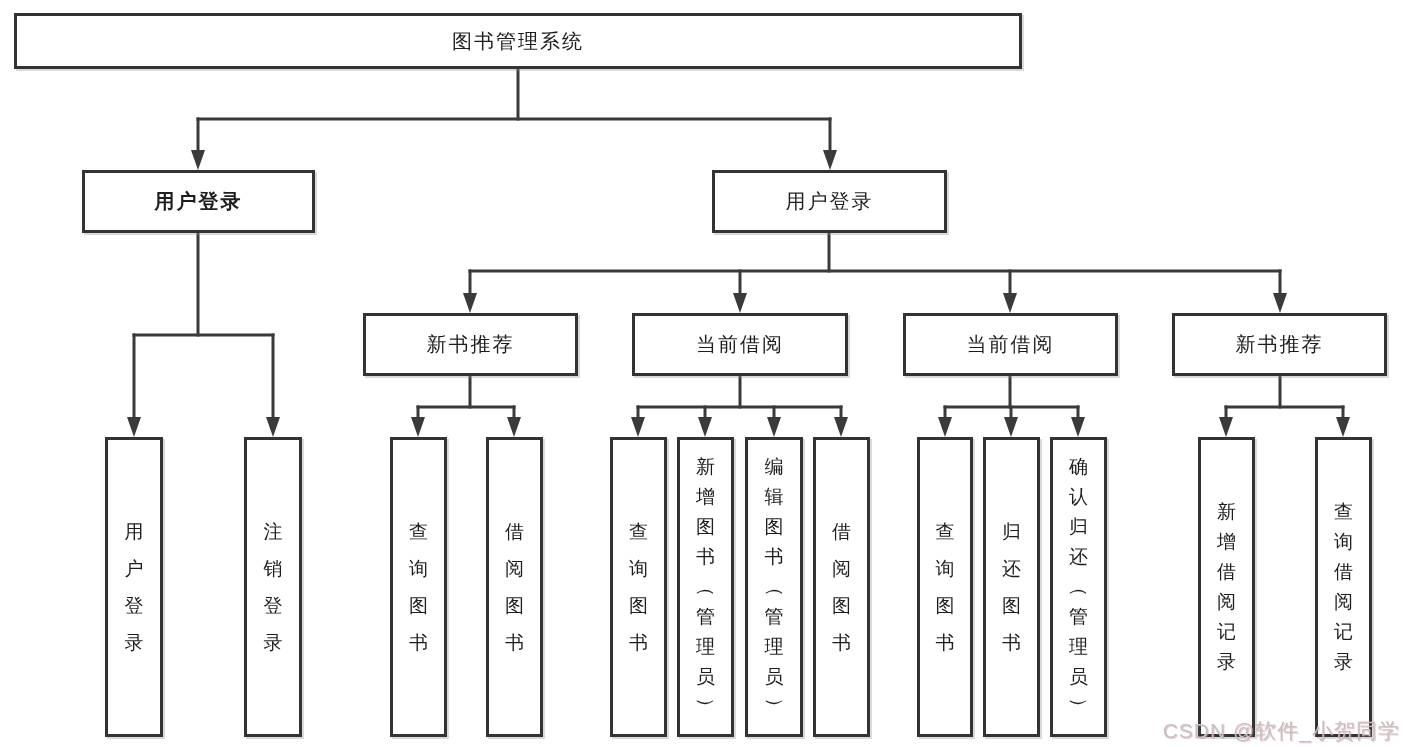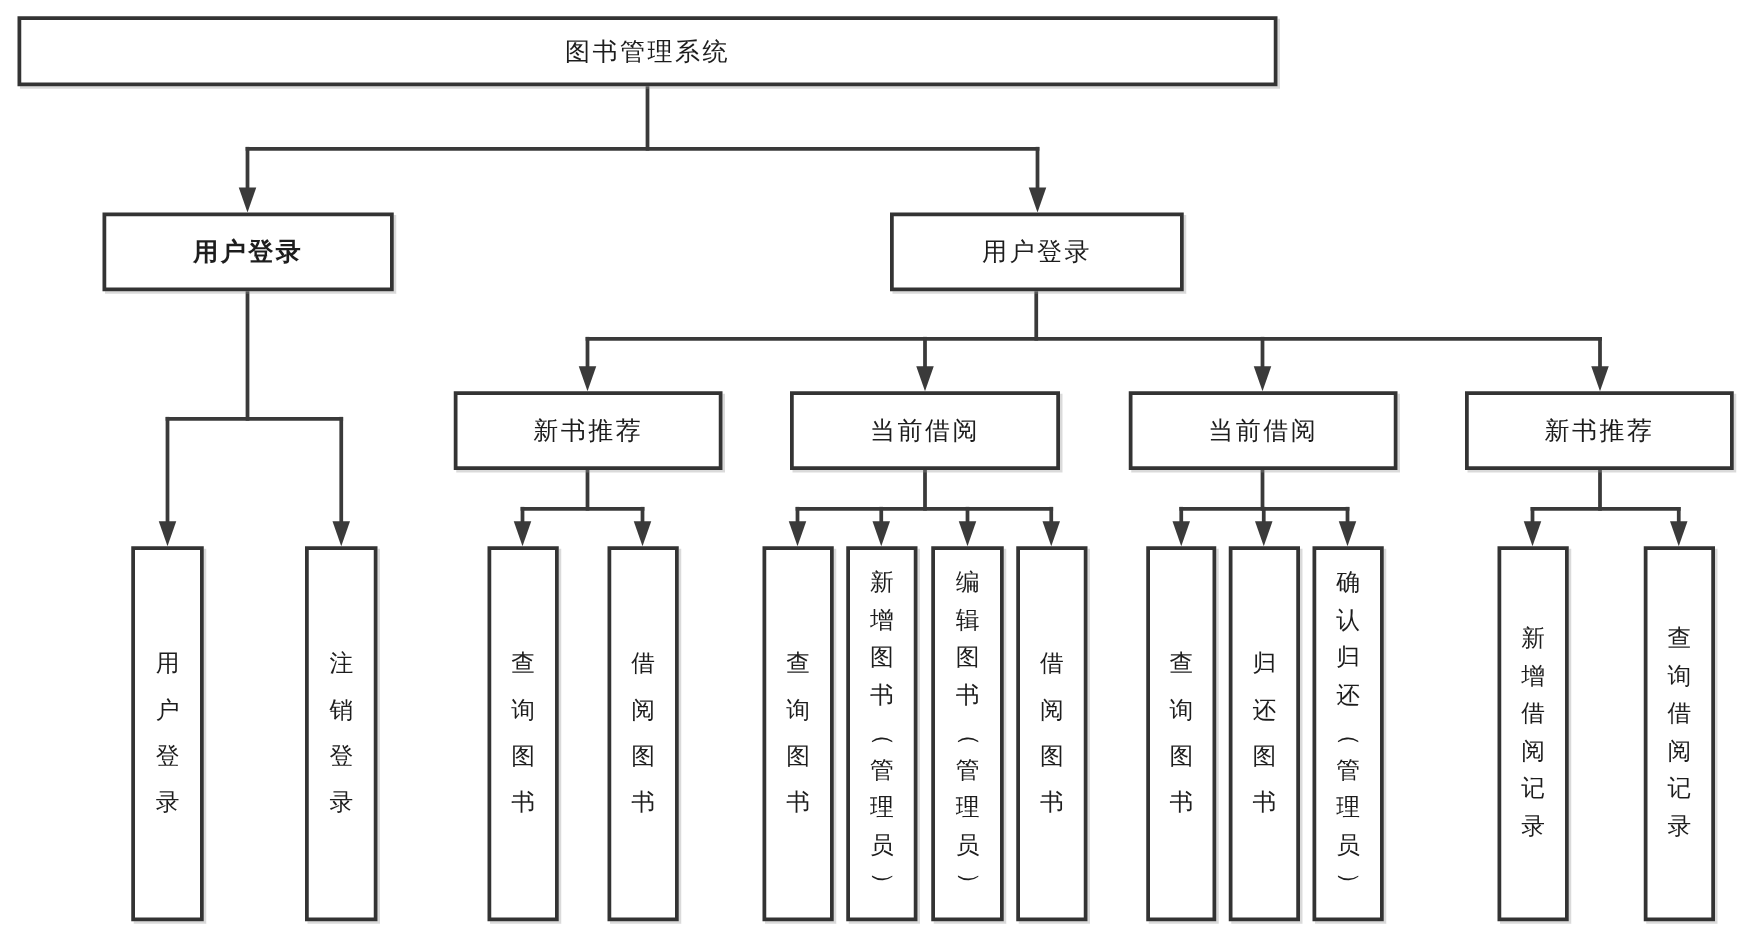--- a/index.html
+++ b/index.html
@@ -193,13 +193,14 @@
       </div>
       <div class="node vertical" style="left: 1315px; top: 437px; width: 57px; height: 300px;">
         <span class="glyph" style="line-height: 30px;">查</span>
         <span class="glyph" style="line-height: 30px;">询</span>
         <span class="glyph" style="line-height: 30px;">借</span>
         <span class="glyph" style="line-height: 30px;">阅</span>
         <span class="glyph" style="line-height: 30px;">记</span>
         <span class="glyph" style="line-height: 30px;">录</span>
       </div>
     </div>
+  <div class="watermark">CSDN @软件_小贺同学</div>
 </div>
 
 </body></html>

